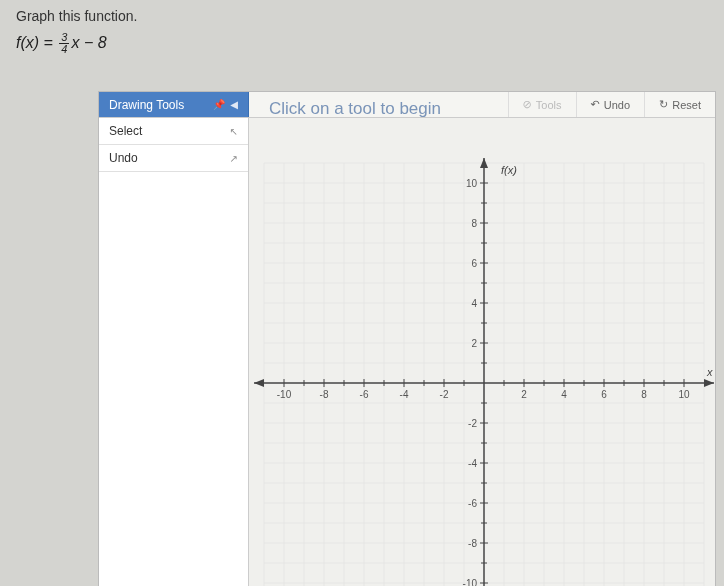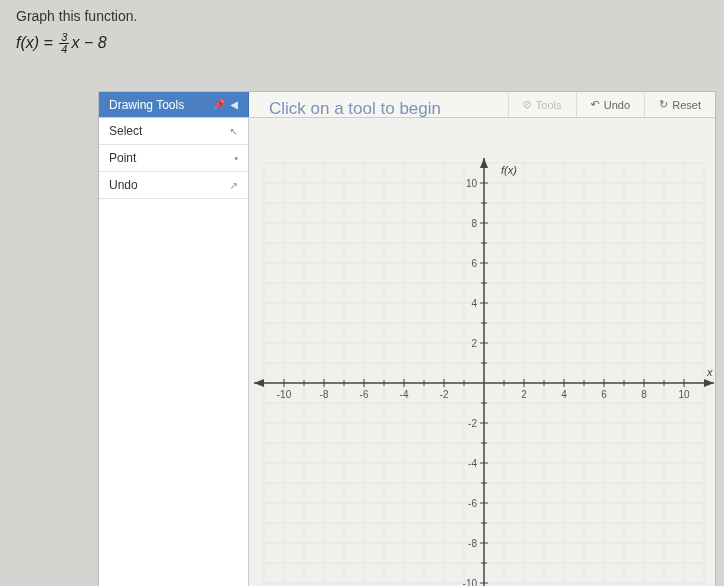--- a/index.html
+++ b/index.html
@@ -170,24 +170,20 @@
         <span>Reset</span>
       </div>
     </div>
   </div>
 
   <div class="content-area">
     <div class="tools-list">
       <div class="tool-item">
         <span>Select</span>
         <span class="tool-icon">↖</span>
-      </div>
-      <div class="tool-item">
-        <span>Point</span>
-        <span class="tool-icon">•</span>
       </div>
       <div class="tool-item">
         <span>Undo</span>
         <span class="tool-icon">↗</span>
       </div>
     </div>
 
     <div class="graph-area">
       <svg class="grid" width="470" height="450">
 

